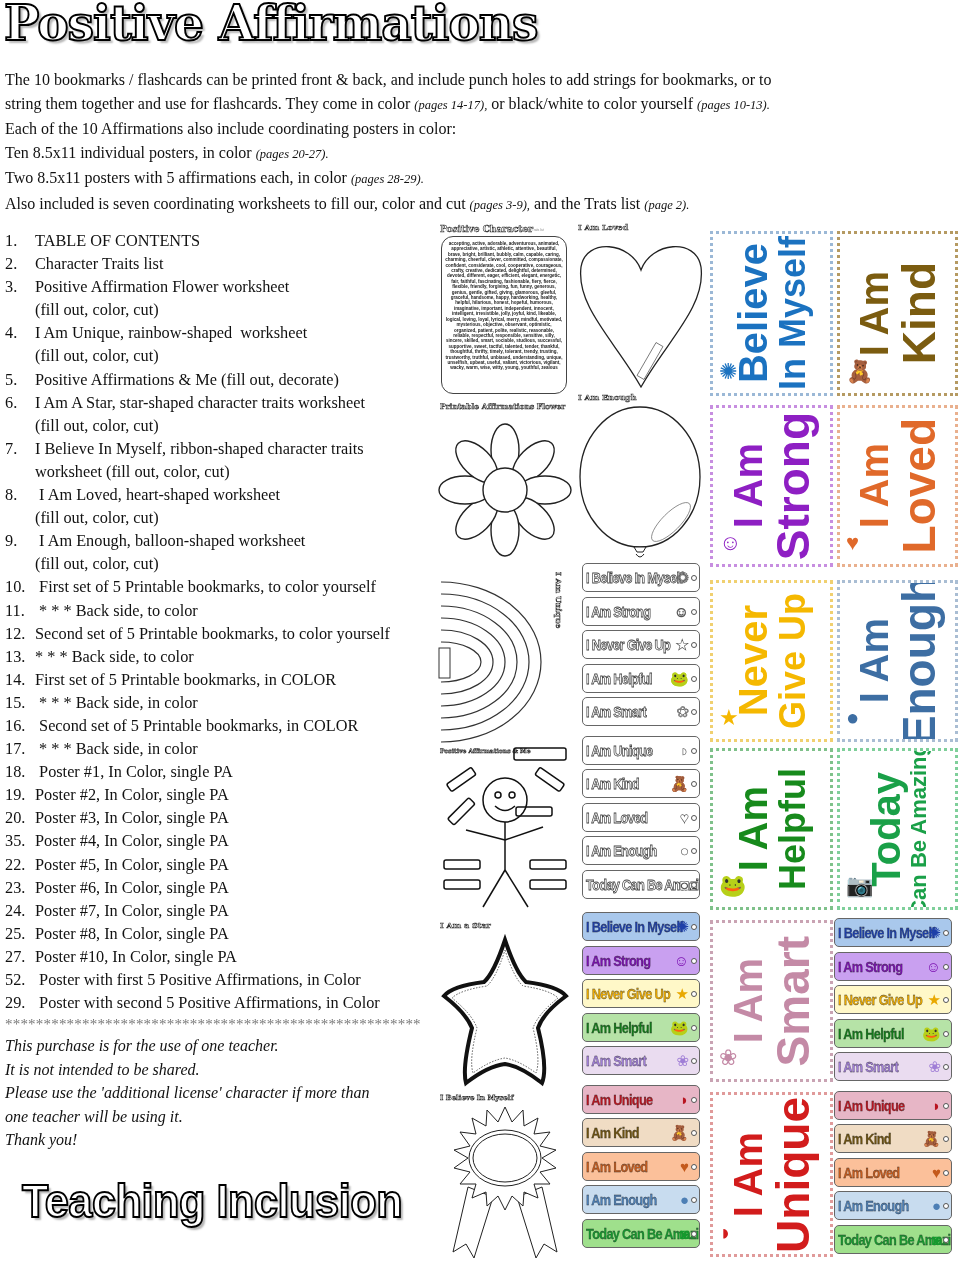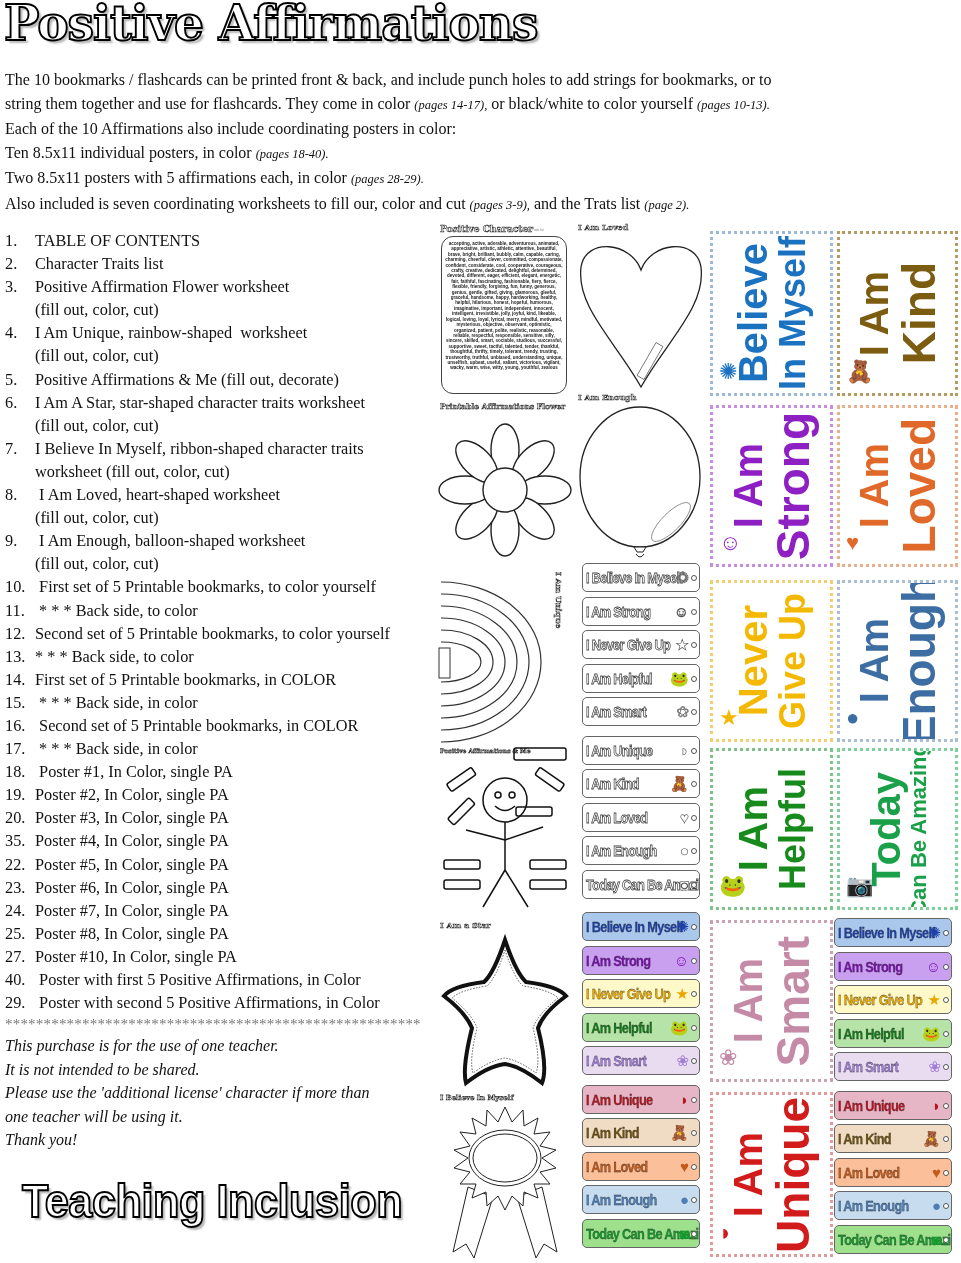--- a/index.html
+++ b/index.html
@@ -53,21 +53,21 @@
 </style>
 </head>
 <body>
 
 <div class="outline-title">Positive Affirmations</div>
 
 <div class="intro">
   <p><span>The 10 bookmarks / flashcards can be printed front &amp; back, and include punch holes to add strings for bookmarks, or to</span></p>
   <p><span>string them together and use for flashcards. They come in color </span><i>(pages 14-17),</i><span> or black/white to color yourself </span><i>(pages 10-13).</i></p>
   <p><span>Each of the 10 Affirmations also include coordinating posters in color:</span></p>
-  <p><span>Ten 8.5x11 individual posters, in color </span><i>(pages 18-40).</i></p>
+  <p><span>Ten 8.5x11 individual posters, in color </span><i>(pages 20-27).</i></p>
   <p><span>Two 8.5x11 posters with 5 affirmations each, in color </span><i>(pages 28-29).</i></p>
   <p><span>Also included is seven coordinating worksheets to fill our, color and cut </span><i>(pages 3-9),</i><span> and the Trats list  </span><i>(page 2).</i></p>
 </div>
 
 <div class="toc">
   <div id="toc-list">
       <div class="toc-row">
         <span class="toc-num">1.</span>
         <span class="toc-text" style="white-space:pre">TABLE OF CONTENTS</span>
       </div>
@@ -171,21 +171,21 @@
       </div>
       <div class="toc-row">
         <span class="toc-num">25.</span>
         <span class="toc-text" style="white-space:pre">Poster #8, In Color, single PA</span>
       </div>
       <div class="toc-row">
         <span class="toc-num">27.</span>
         <span class="toc-text" style="white-space:pre">Poster #10, In Color, single PA</span>
       </div>
       <div class="toc-row">
-        <span class="toc-num">40.</span>
+        <span class="toc-num">52.</span>
         <span class="toc-text" style="white-space:pre"> Poster with first 5 Positive Affirmations, in Color</span>
       </div>
       <div class="toc-row">
         <span class="toc-num">29.</span>
         <span class="toc-text" style="white-space:pre"> Poster with second 5 Positive Affirmations, in Color</span>
       </div>
     </div>
   <div class="stars">***********************************************************</div>
   <div class="license">
     <div>This purchase is for the use of one teacher.</div>

